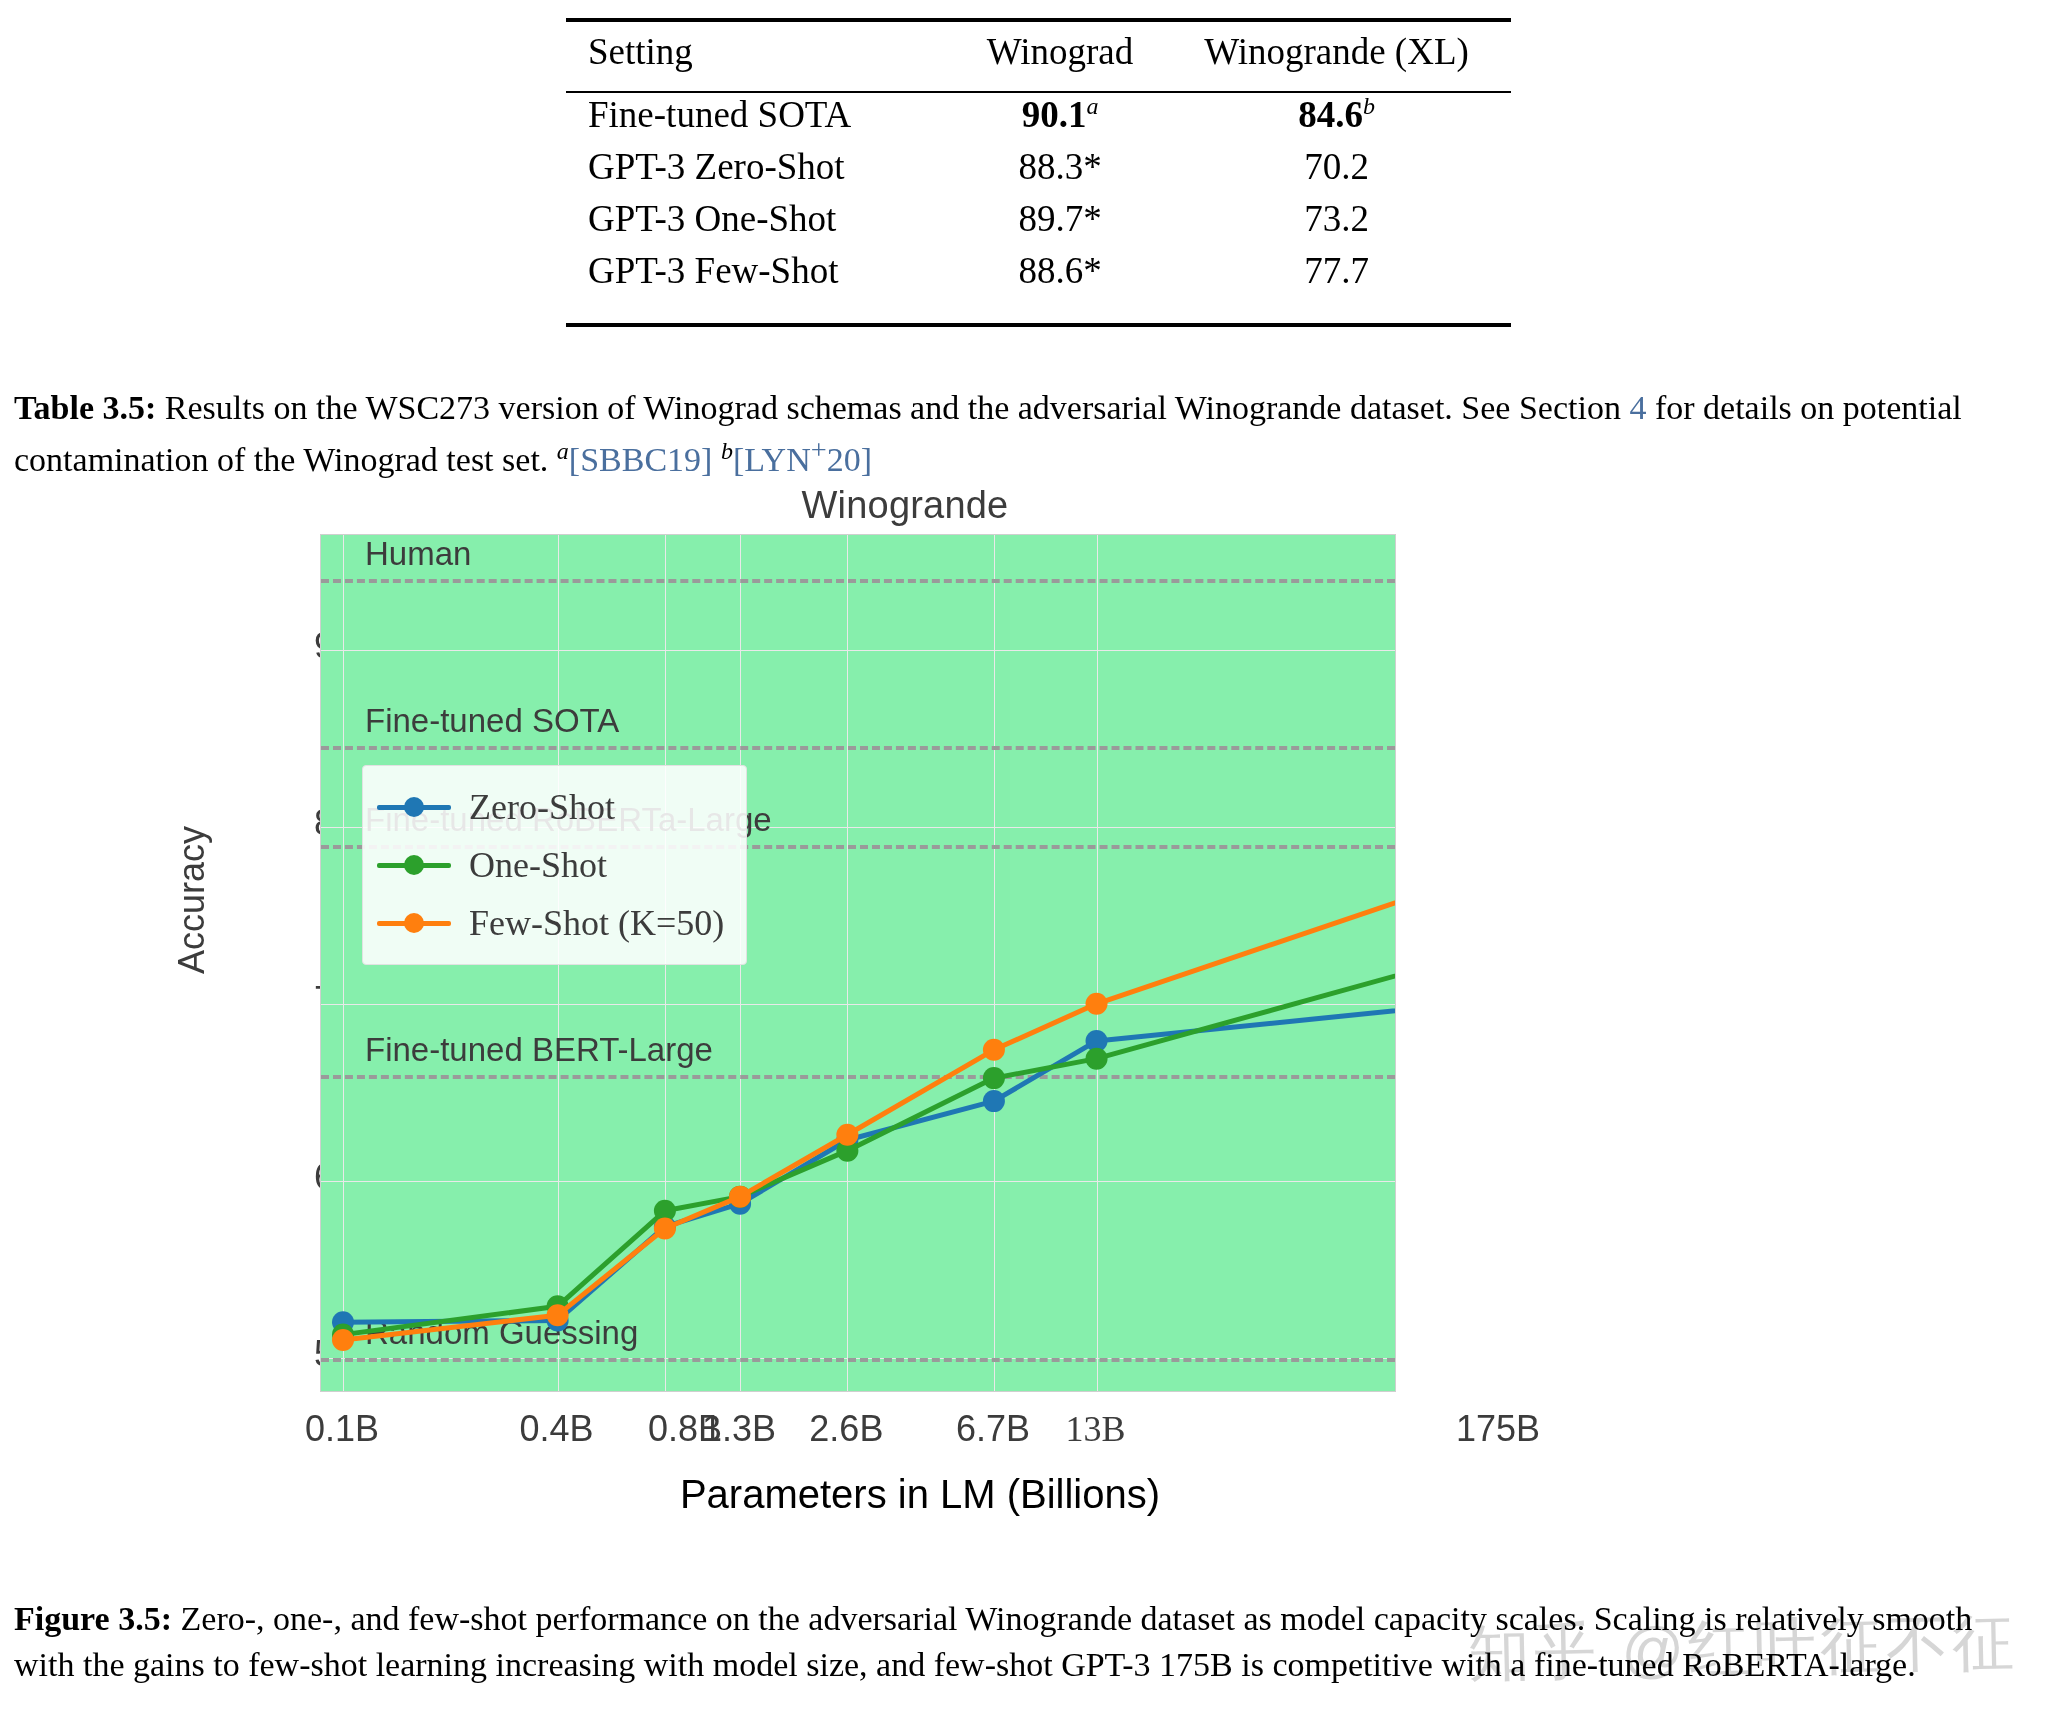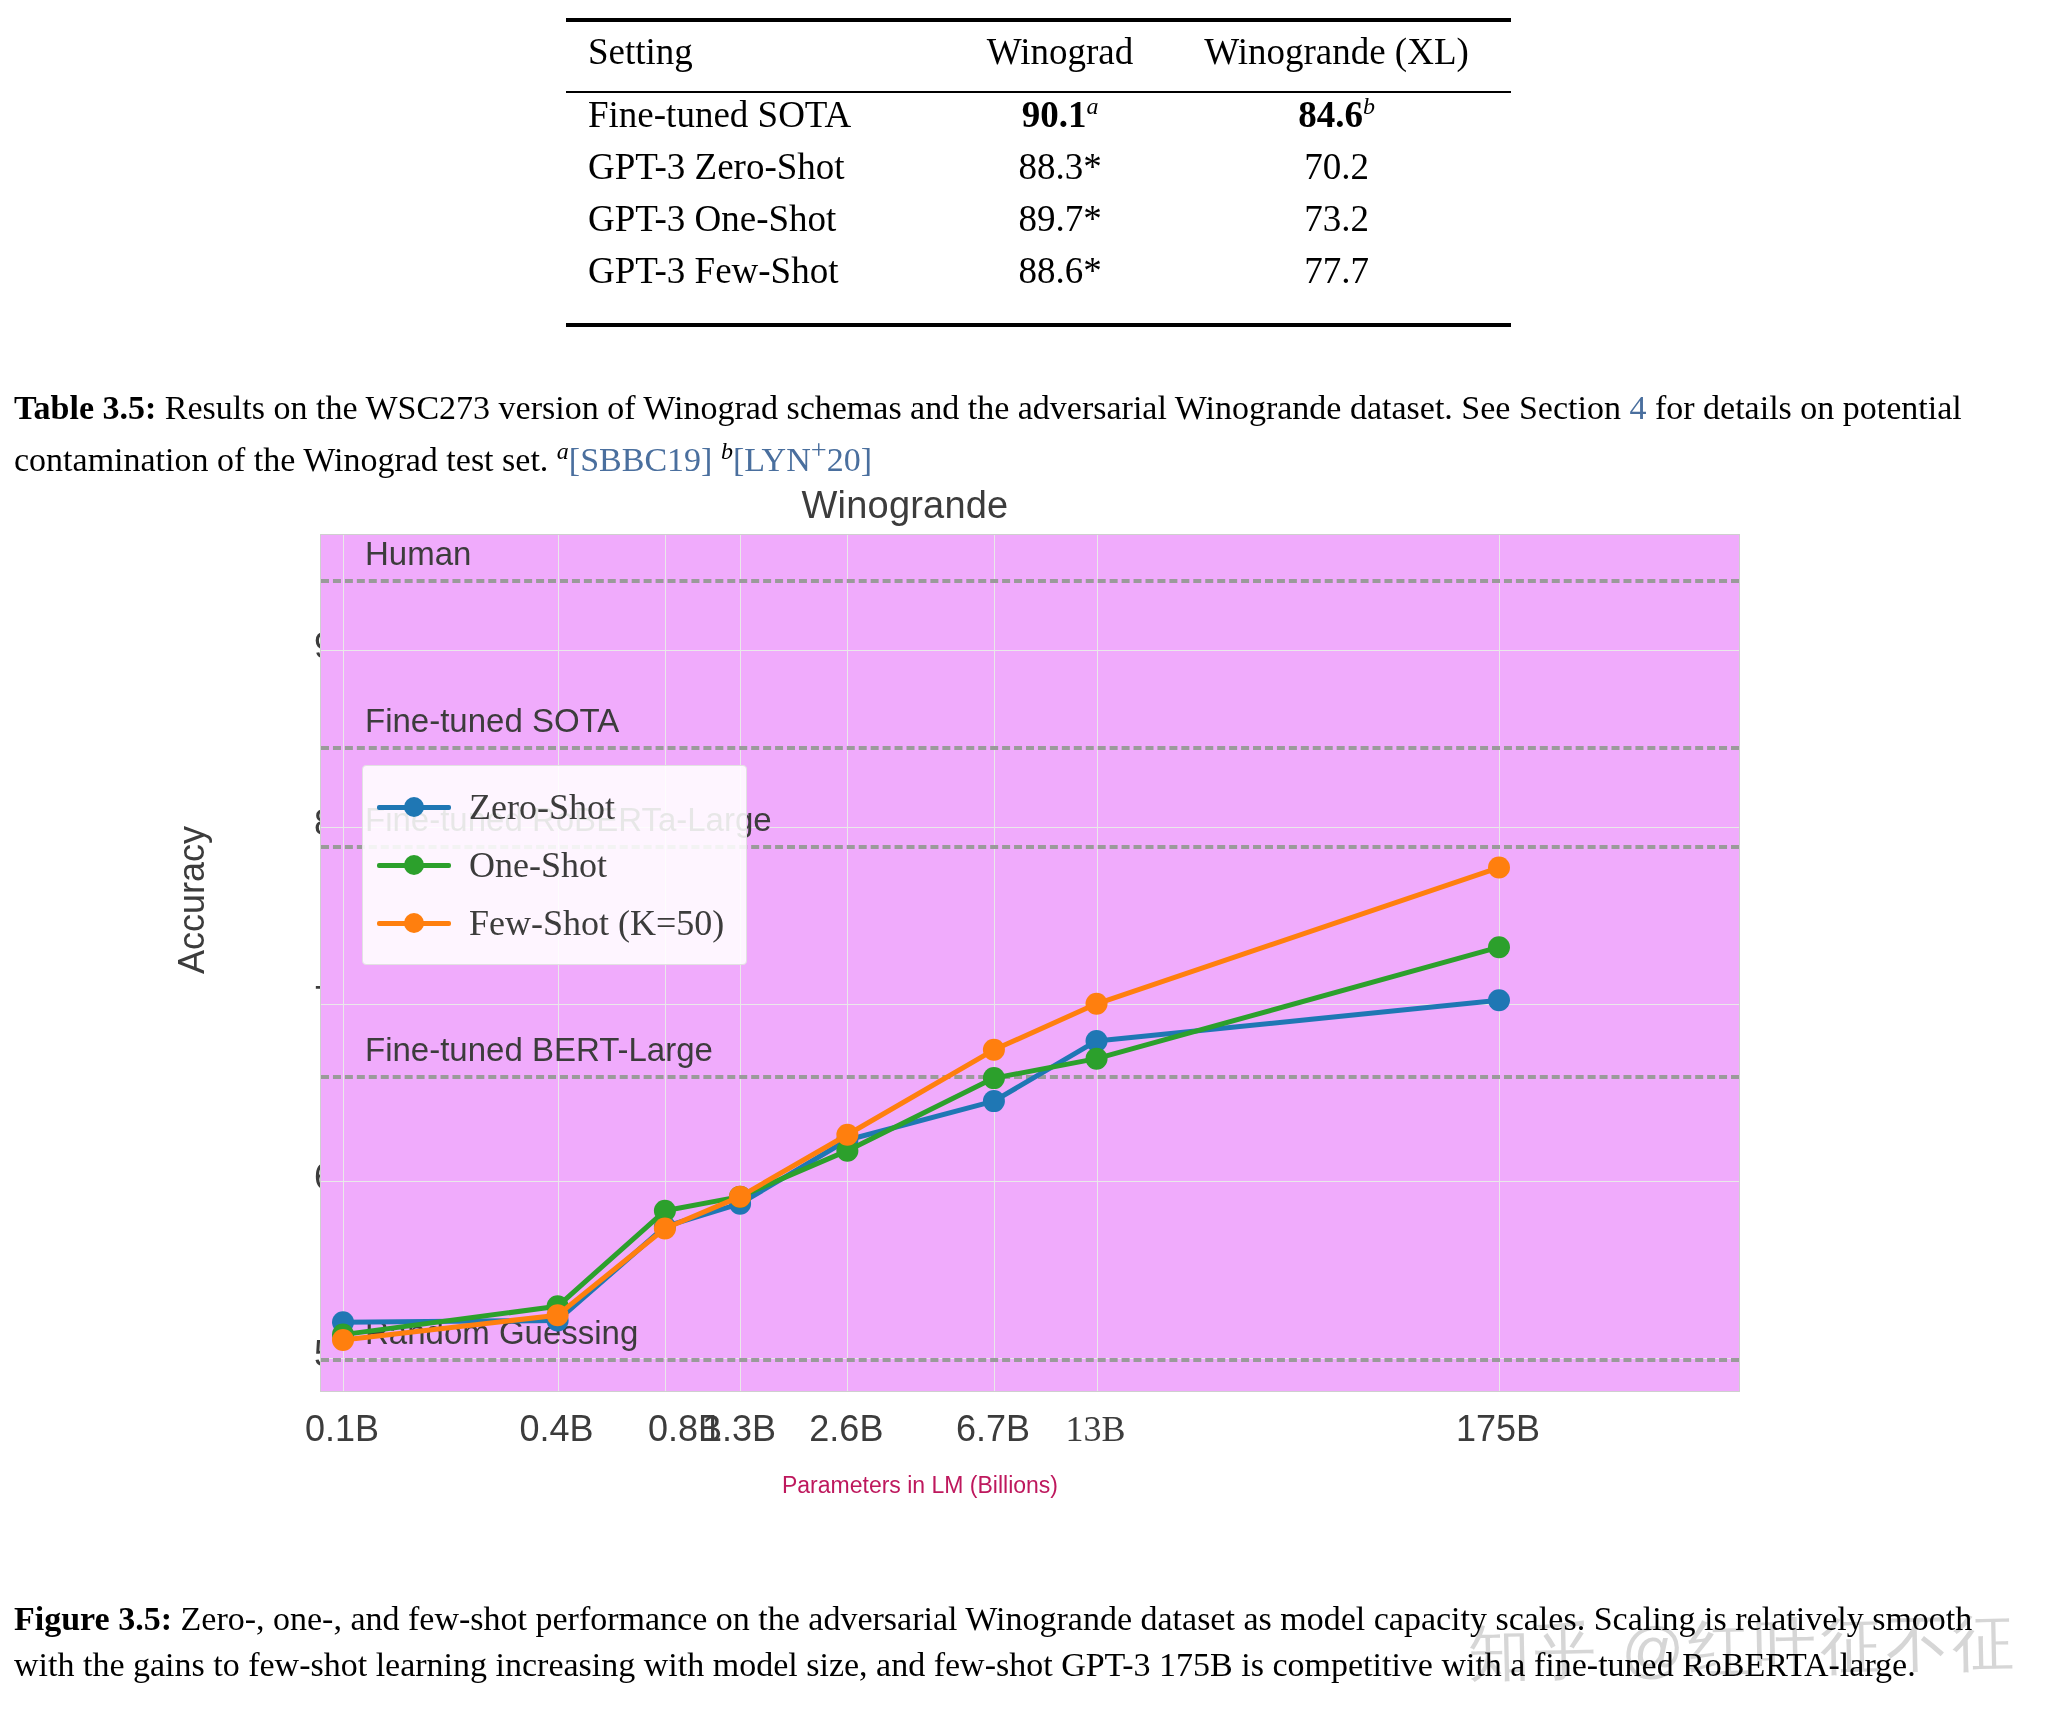--- a/index.html
+++ b/index.html
@@ -116,25 +116,25 @@
     font-family: "Liberation Sans", sans-serif;
     font-size: 38px;
     color: #3c3c3c;
     letter-spacing: .2px;
   }
   
   #plot {
     position: absolute;
     left: 80px;
     top: 64px;
-    width: 1420px;
+    width: 1076px;
     height: 858px;
     border: 1px solid #cfcfcf;
     box-sizing: border-box;
-    background: #f0abfc;
+    background: #86efac;
     overflow: hidden;
   }
   .gridline-h, .gridline-v {
     position: absolute;
     background: #e9e9e9;
   }
   .gridline-h { left: 0; width: 100%; height: 1px; }
   .gridline-v { top: 0; height: 100%; width: 1px; }
 
   .refline {
@@ -183,22 +183,22 @@
     color: #3c3c3c;
     white-space: nowrap;
   }
   #xlabel {
     position: absolute;
     left: 80px;
     top: 1002px;
     width: 1200px;
     text-align: center;
     font-family: "Liberation Sans", sans-serif;
-    font-size: 23px;
-    color: #be185d;
+    font-size: 40px;
+    color: #000000;
   }
 
   
   #legend {
     position: absolute;
     left: 122px;
     top: 295px;
     background: rgba(255,255,255,0.88);
     border: 1px solid #e2e2e2;
     border-radius: 4px;

